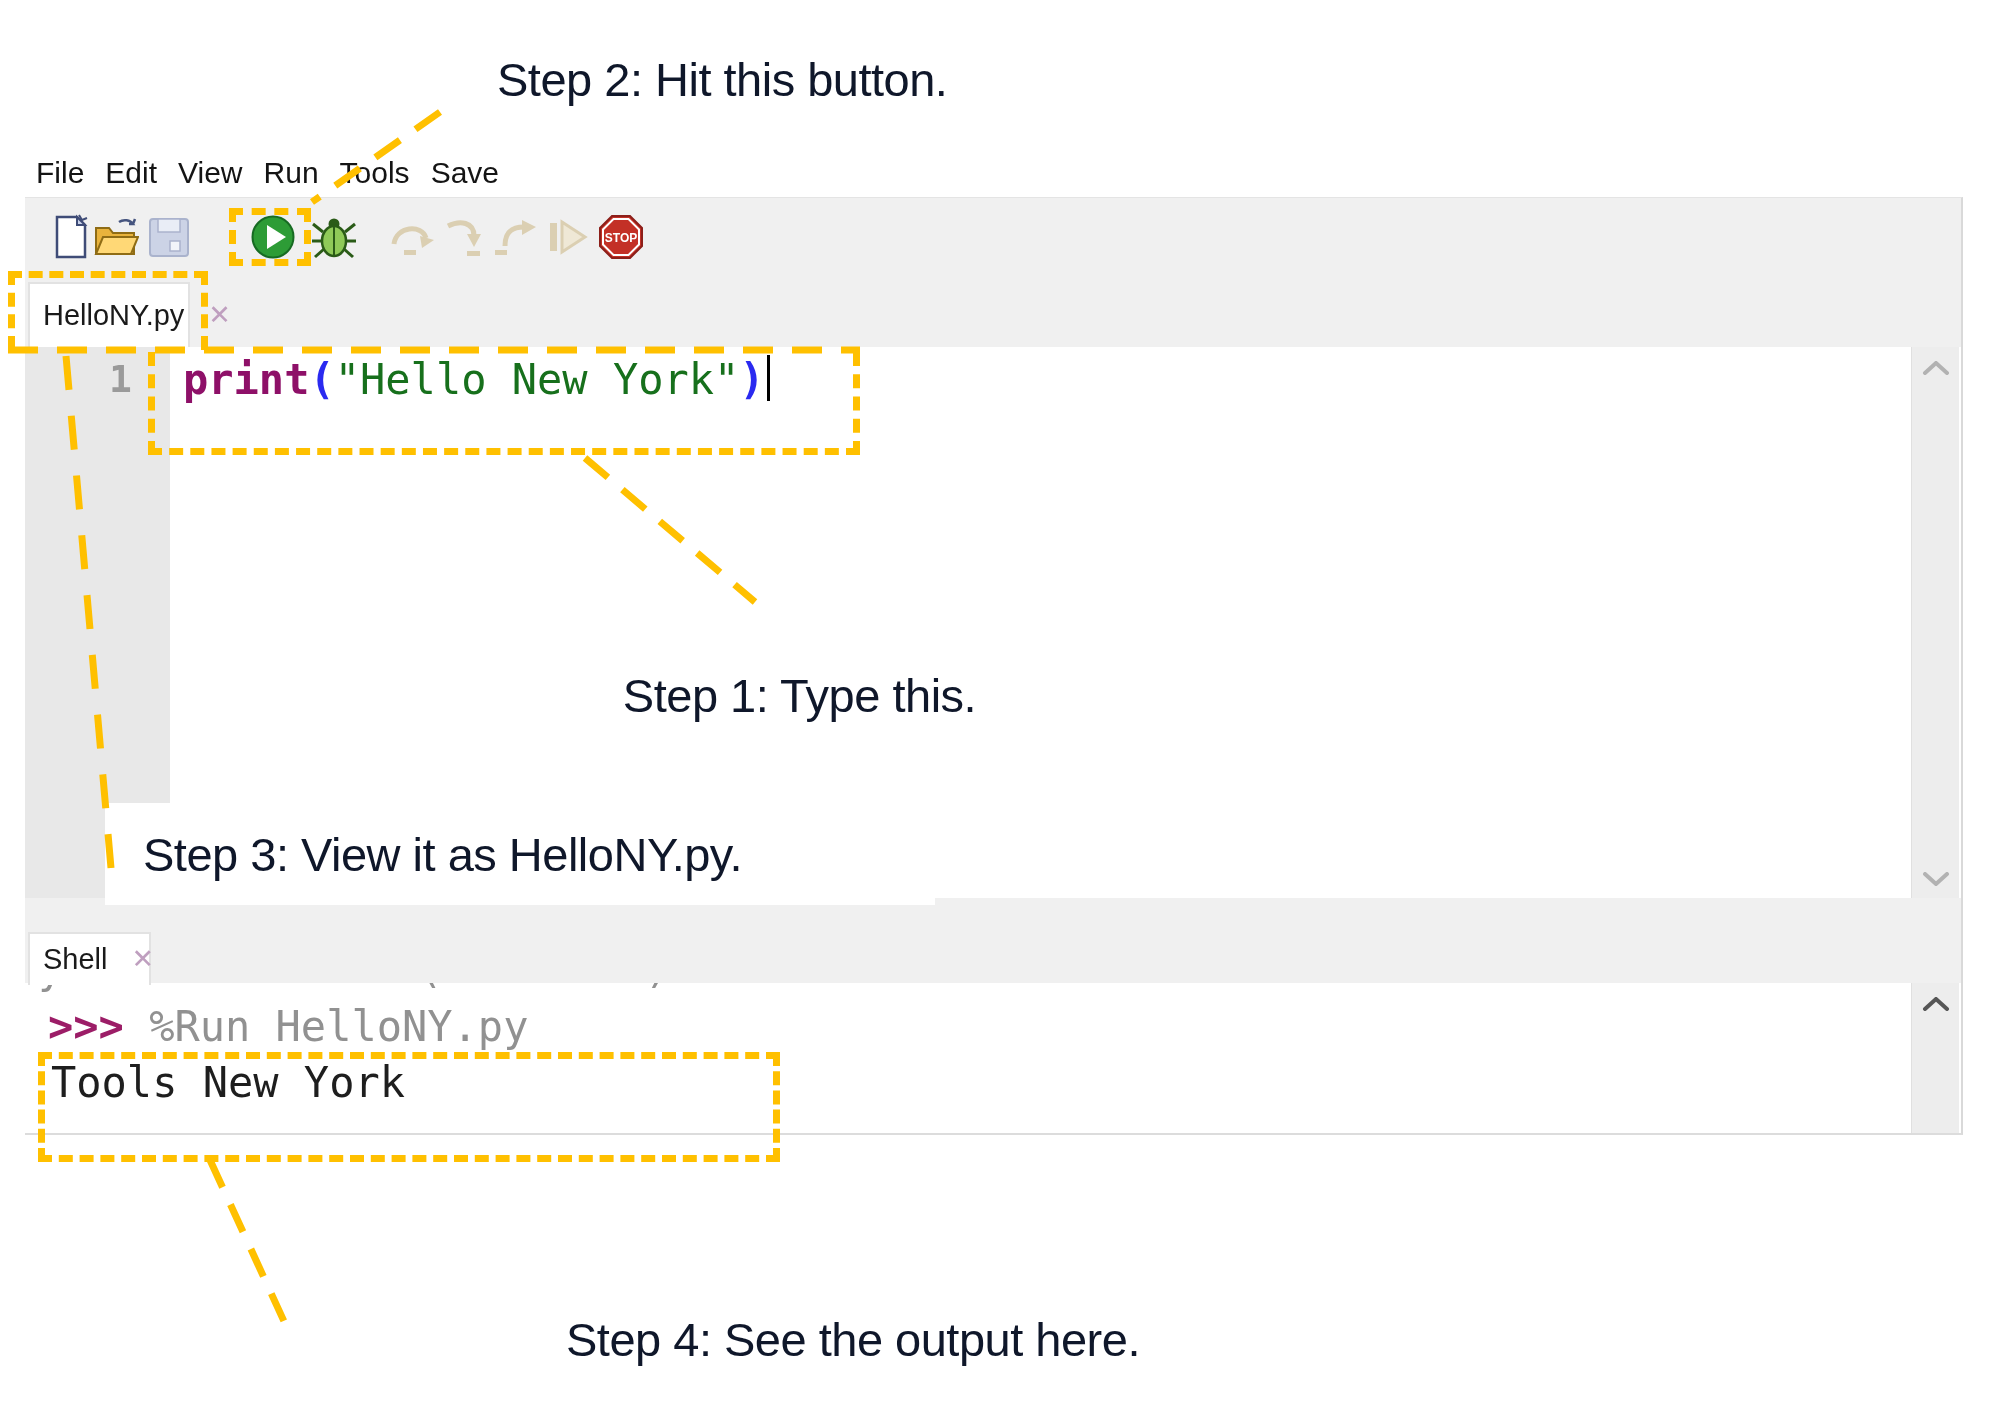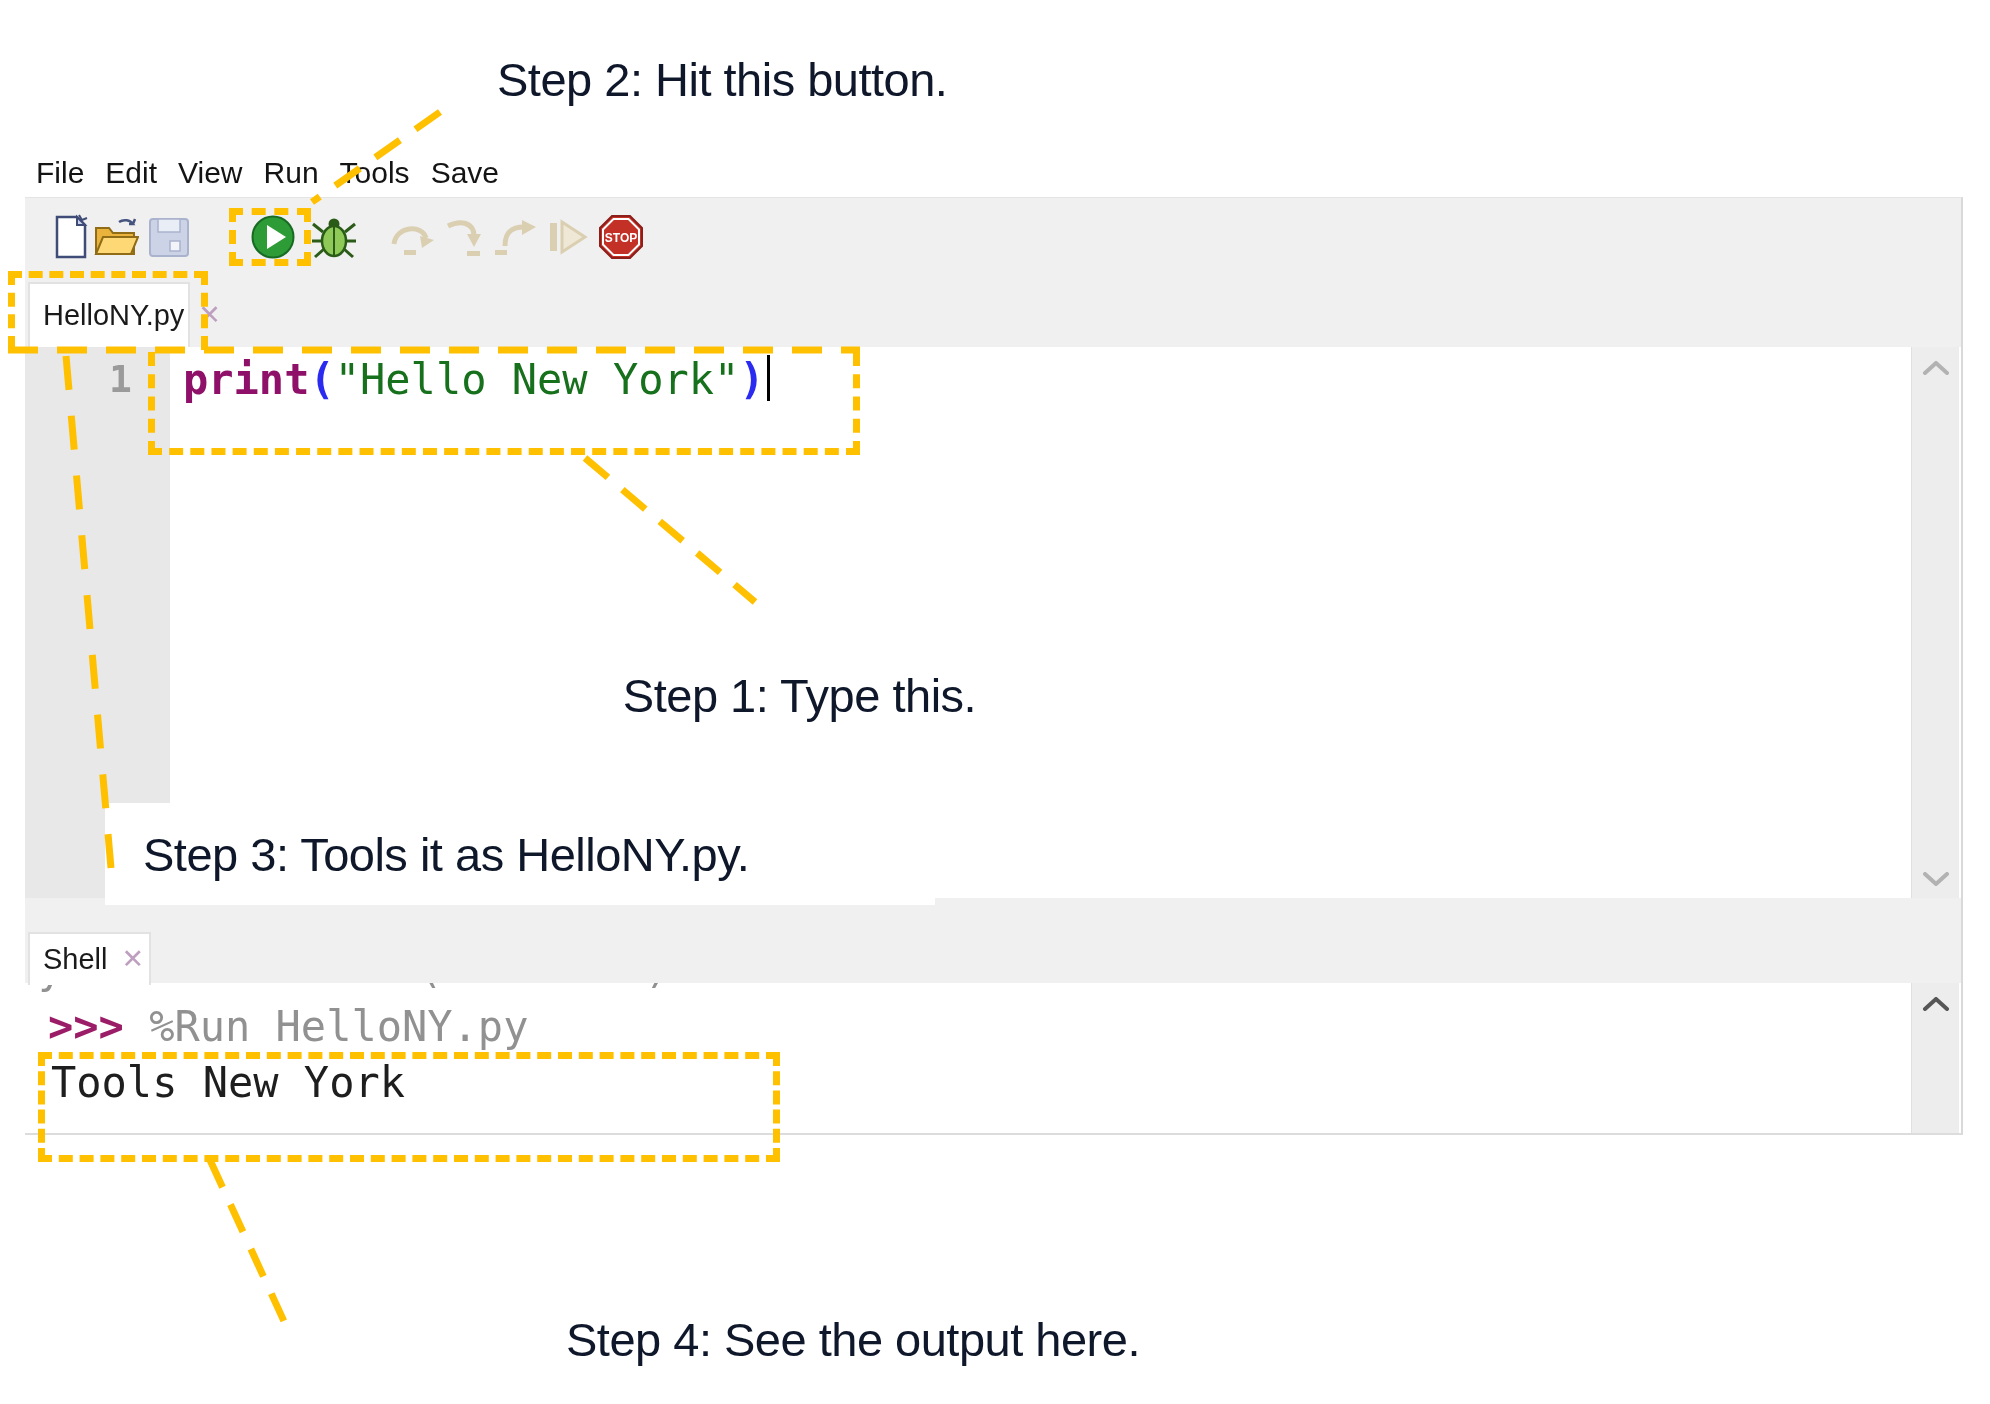--- a/index.html
+++ b/index.html
@@ -28,21 +28,21 @@
                 border-right:2px solid #d9d9d9;z-index:1;}
   .mid-band{top:898px;height:85px;}
   .shell-panel{left:25px;top:983px;width:1938px;height:152px;background:#ffffff;
                border-right:2px solid #d9d9d9;border-bottom:2px solid #dcdcdc;z-index:1;overflow:hidden;}
 
   
   .tool-icon{position:absolute;top:214px;width:46px;height:46px;z-index:2;}
 
   
   .tab{position:absolute;background:#ffffff;border:2px solid #e2e2e2;border-bottom:none;
-       display:flex;align-items:center;gap:14px;padding-left:13px;z-index:2;}
+       display:flex;align-items:center;gap:24px;padding-left:13px;z-index:2;}
   .tab-label{font-size:29px;color:#1a1a1a;white-space:nowrap;}
   .tab-close{font-size:27px;color:#bf9fbf;line-height:1;}
 
   
   .gutter{position:absolute;left:0;top:0;width:145px;height:100%;background:#e8e8e8;}
   .lineno{position:absolute;left:0;top:10px;width:107px;text-align:right;
           font-family:"DejaVu Sans Mono",monospace;font-size:38px;font-weight:bold;color:#9a9a9a;}
   .codeline{position:absolute;left:158px;top:6px;font-family:"DejaVu Sans Mono",monospace;
             font-size:42px;line-height:54px;white-space:pre;}
   .tok-kw{color:var(--keyword);font-weight:bold;}
@@ -194,21 +194,21 @@
       <svg style="position:absolute;left:10px;top:14px;" width="28" height="14" viewBox="0 0 28 14">
         <path d="M3 12 L14 2 L25 12" fill="none" stroke="#565656" stroke-width="4" stroke-linecap="round"></path>
       </svg>
     </div>
   </div>
 
   <div class="abs label-box" style="left:549px;top:640px;width:501px;height:110px;justify-content:center;">
     <span class="callout">Step 1: Type this.</span>
   </div>
   <div class="abs label-box" style="left:105px;top:803px;width:830px;height:102px;">
-    <span class="callout" style="margin-left:38px;">Step 3: Tools it as HelloNY.py.</span>
+    <span class="callout" style="margin-left:38px;">Step 3: View it as HelloNY.py.</span>
   </div>
   <div class="abs callout" style="left:566px;top:1312px;">Step 4: See the output here.</div>
 
   <div class="hl" style="left:229px;top:208px;width:82px;height:58px;"></div>
   <div class="hl open-bottom" style="left:8px;top:271px;width:200px;height:79px;"></div>
   <div class="hl open-top" style="left:148px;top:352px;width:712px;height:103px;"></div>
   <div class="hl" style="left:38px;top:1052px;width:742px;height:110px;"></div>
 
   <svg class="overlay" width="1990" height="1404" viewBox="0 0 1990 1404">
     <path d="M8 350 L860 350" stroke="#FFC000" stroke-width="7" stroke-dasharray="30 19" fill="none"></path>

